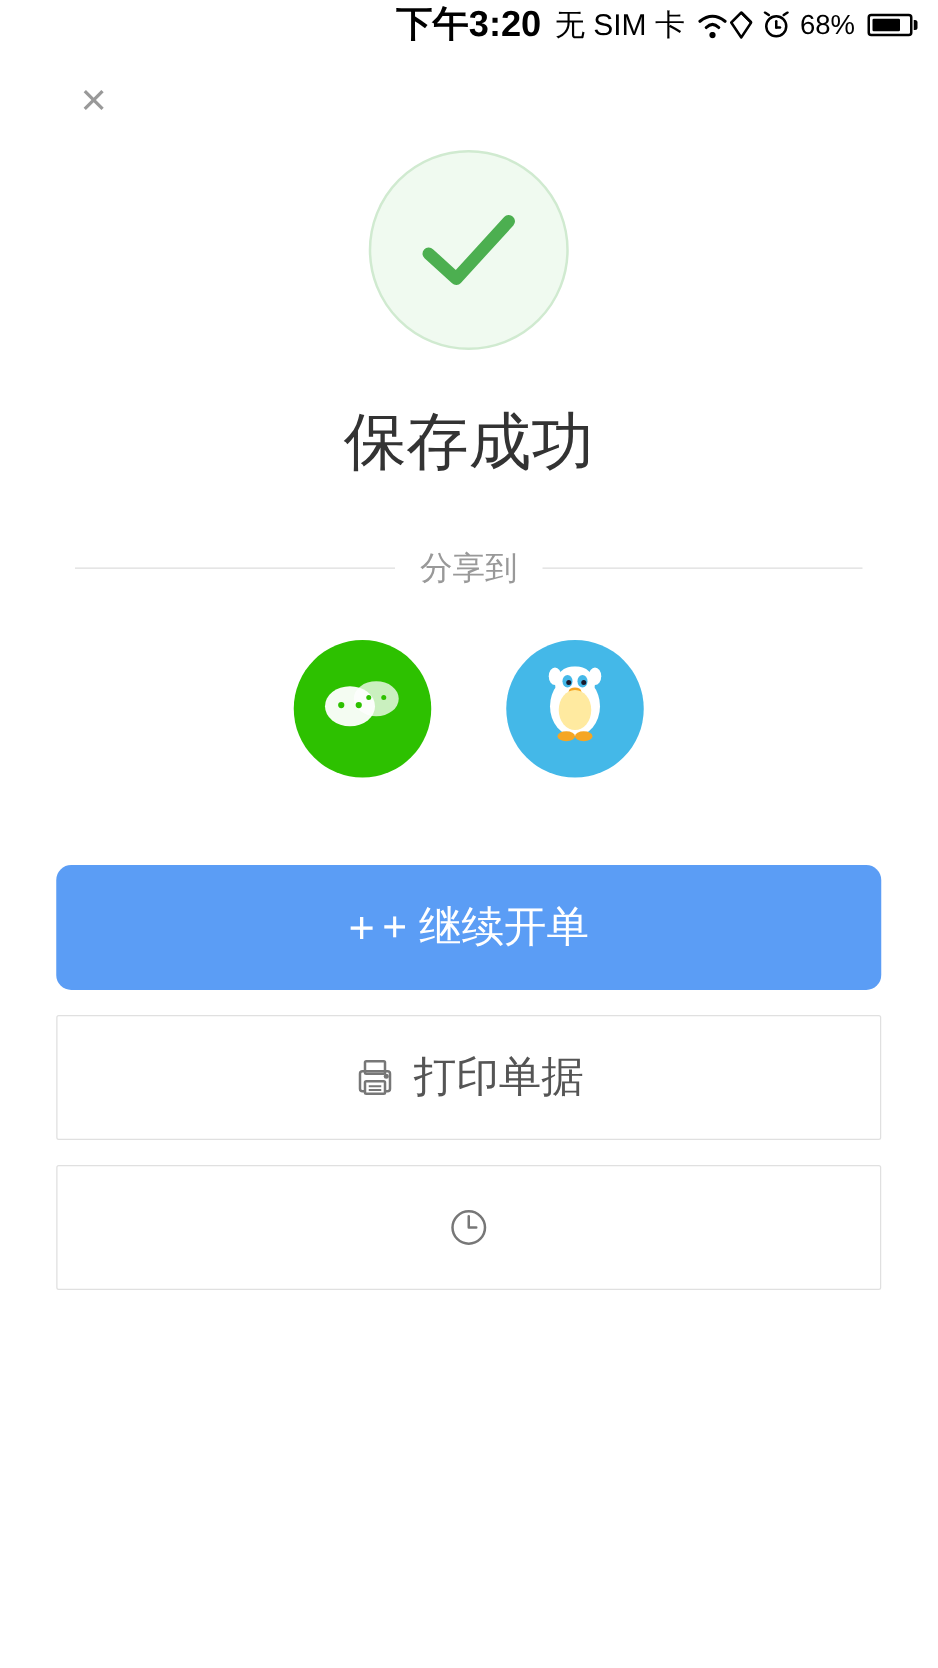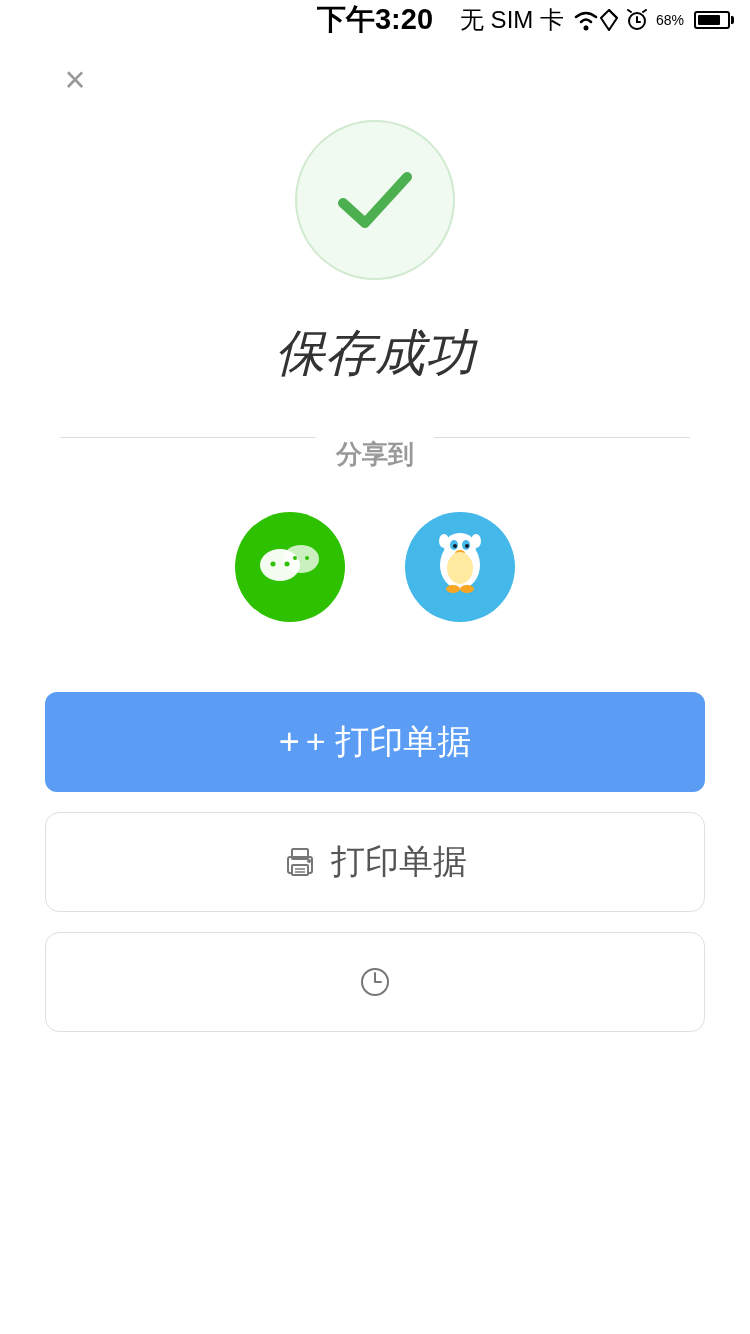--- a/index.html
+++ b/index.html
@@ -44,21 +44,21 @@
       color: #000;
       position: absolute;
       left: 50%;
       transform: translateX(-50%);
     }
 
     .status-right {
       display: flex;
       align-items: center;
       gap: 8px;
-      font-size: 14px;
+      font-size: 22px;
       color: #000;
     }
 
     .battery-icon {
       display: inline-block;
       width: 36px;
       height: 18px;
       border: 2px solid #000;
       border-radius: 3px;
       position: relative;
@@ -126,31 +126,29 @@
       justify-content: center;
       margin-bottom: 40px;
     }
 
     
     .success-title {
       font-size: 50px;
       font-weight: 500;
       color: #333;
       margin-bottom: 50px;
-      font-style: italic;
     }
 
     
     .share-divider {
       width: 100%;
       display: flex;
-      align-items: flex-start;
+      align-items: center;
       padding: 0 60px;
       margin-bottom: 40px;
-      font-weight: bold;
     }
 
     .divider-line {
       flex: 1;
       height: 1px;
       background: #ddd;
     }
 
     .divider-text {
       font-size: 26px;
@@ -204,21 +202,21 @@
       justify-content: center;
       gap: 14px;
       cursor: pointer;
     }
 
     .btn-secondary {
       width: 100%;
       height: 100px;
       background: #fff;
       border: 1px solid #e0e0e0;
-      border-radius: 14px;
+      border-radius: 2px;
       font-size: 34px;
       color: #555;
       display: flex;
       align-items: center;
       justify-content: center;
       gap: 14px;
       cursor: pointer;
     }
   </style>
 </head>
@@ -315,21 +313,21 @@
         <ellipse cx="13" cy="8" rx="5" ry="7" fill="white"></ellipse>
         <ellipse cx="45" cy="8" rx="5" ry="7" fill="white"></ellipse>
       </svg>
     </div>
   </div>
 
   <div class="action-buttons">
 
     <button class="btn-primary">
       <span style="font-size:36px; font-weight:300;">+</span>
-      <span style="margin-left:-8px;">+ 打印单据</span>
+      <span style="margin-left:-8px;">+ 继续开单</span>
     </button>
 
     <button class="btn-secondary">
       <svg width="34" height="34" viewBox="0 0 34 34">
         <rect x="5" y="12" width="24" height="16" rx="2" stroke="#777" stroke-width="2" fill="none"></rect>
         <rect x="9" y="4" width="16" height="10" rx="1" stroke="#777" stroke-width="2" fill="none"></rect>
         <rect x="9" y="20" width="16" height="10" rx="1" stroke="#777" stroke-width="2" fill="white"></rect>
         <line x1="12" y1="24" x2="22" y2="24" stroke="#777" stroke-width="1.5"></line>
         <line x1="12" y1="27" x2="22" y2="27" stroke="#777" stroke-width="1.5"></line>
         <circle cx="26" cy="16" r="2" fill="#777"></circle>

